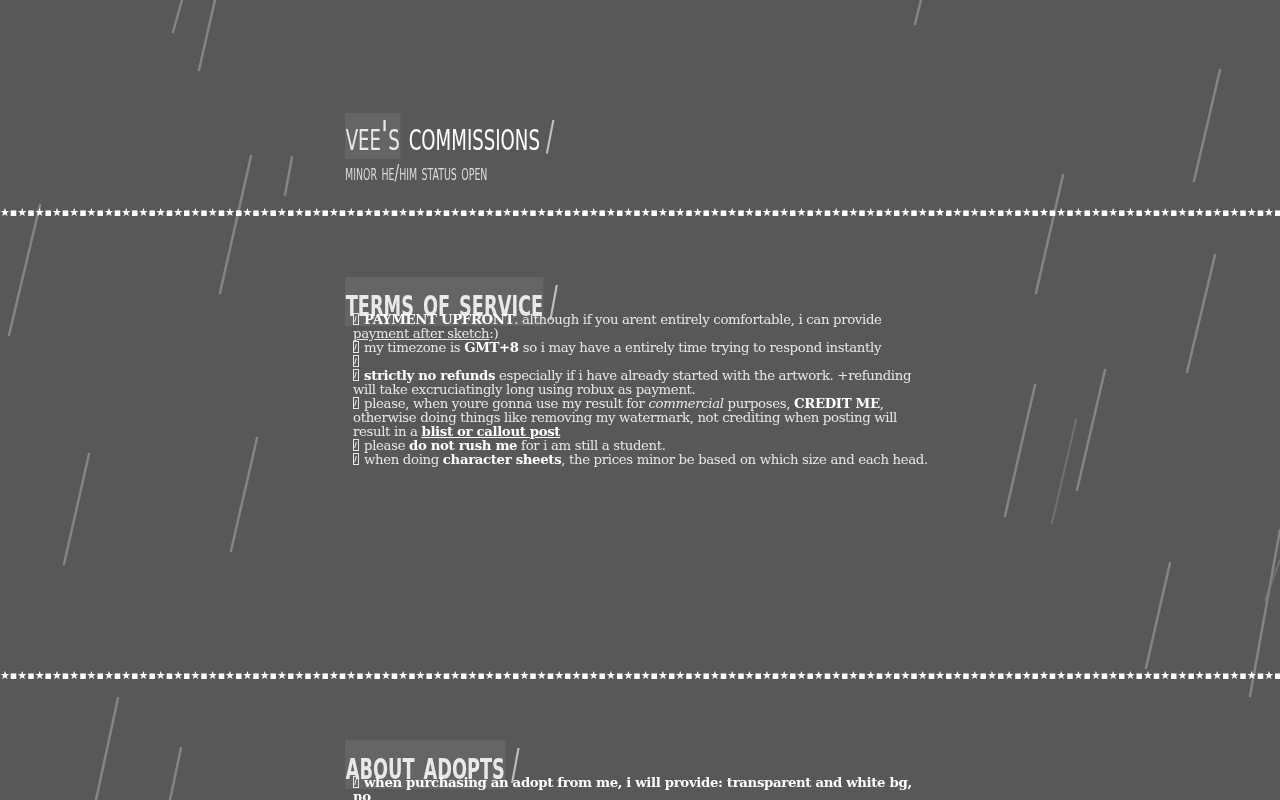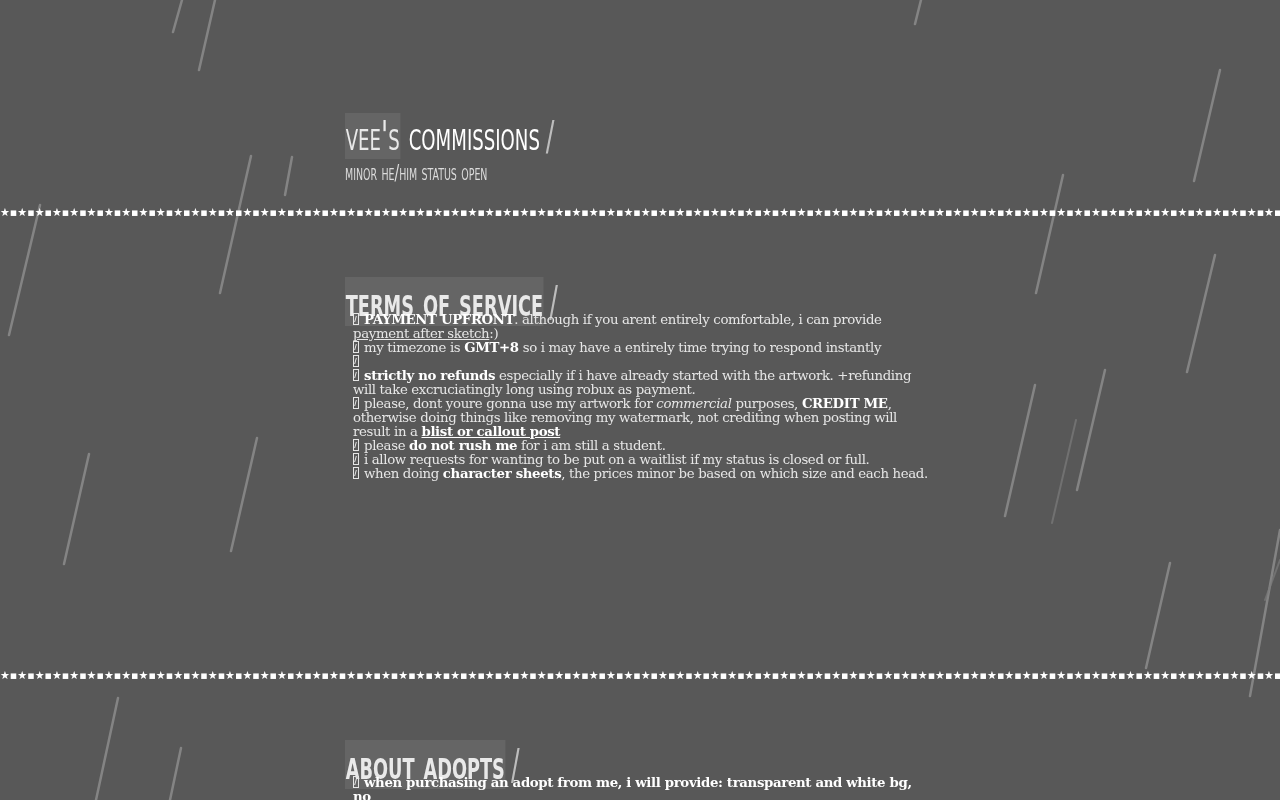--- a/index.html
+++ b/index.html
@@ -166,25 +166,24 @@
 
   <div class="body-text" style="top:313px;">
     <p><span class="bullet"></span><b>PAYMENT UPFRONT</b><span>. although if you arent entirely comfortable, i can provide </span><u>payment after sketch</u><span>:)</span></p>
 
     <p><span class="bullet"></span><span>my timezone is </span><b>GMT+8</b><span> so i may have a entirely time trying to respond instantly</span></p>
 
     <p><span class="bullet"></span></p>
 
     <p><span class="bullet"></span><b>strictly no refunds</b><span> especially if i have already started with the artwork. +refunding will take excruciatingly long using robux as payment.</span></p>
 
-    <p><span class="bullet"></span><span>please, dont youre gonna use my artwork for </span><span class="emph">commercial</span><span> purposes, </span><b>CREDIT ME</b><span>, otherwise doing things like removing my watermark, not crediting when posting will result in a </span><a href="#">blist or callout post</a></p>
+    <p><span class="bullet"></span><span>please, when youre gonna use my result for </span><span class="emph">commercial</span><span> purposes, </span><b>CREDIT ME</b><span>, otherwise doing things like removing my watermark, not crediting when posting will result in a </span><a href="#">blist or callout post</a></p>
 
     <p><span class="bullet"></span><span>please </span><b>do not rush me</b><span> for i am still a student.</span></p>
 
-    <p><span class="bullet"></span><span>i allow requests for wanting to be put on a waitlist if my status is closed or full.</span></p>
 
 
     <p><span class="bullet"></span><span>when doing </span><b>character sheets</b><span>, the prices minor be based on which size and each head.</span></p>
 
   </div>
 
   <h2 class="display section-title" style="top:703px;">
     <span class="hl">about adopts</span><span class="slash">/</span>
   </h2>
 

